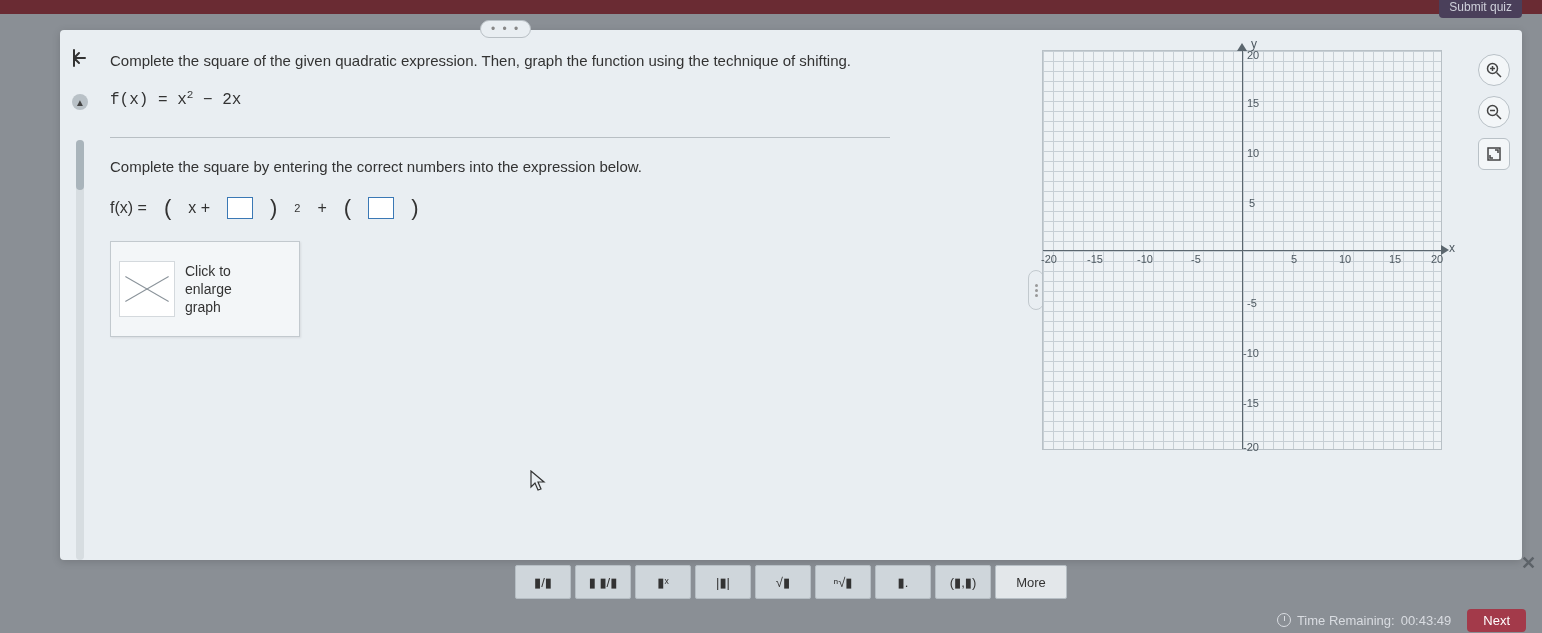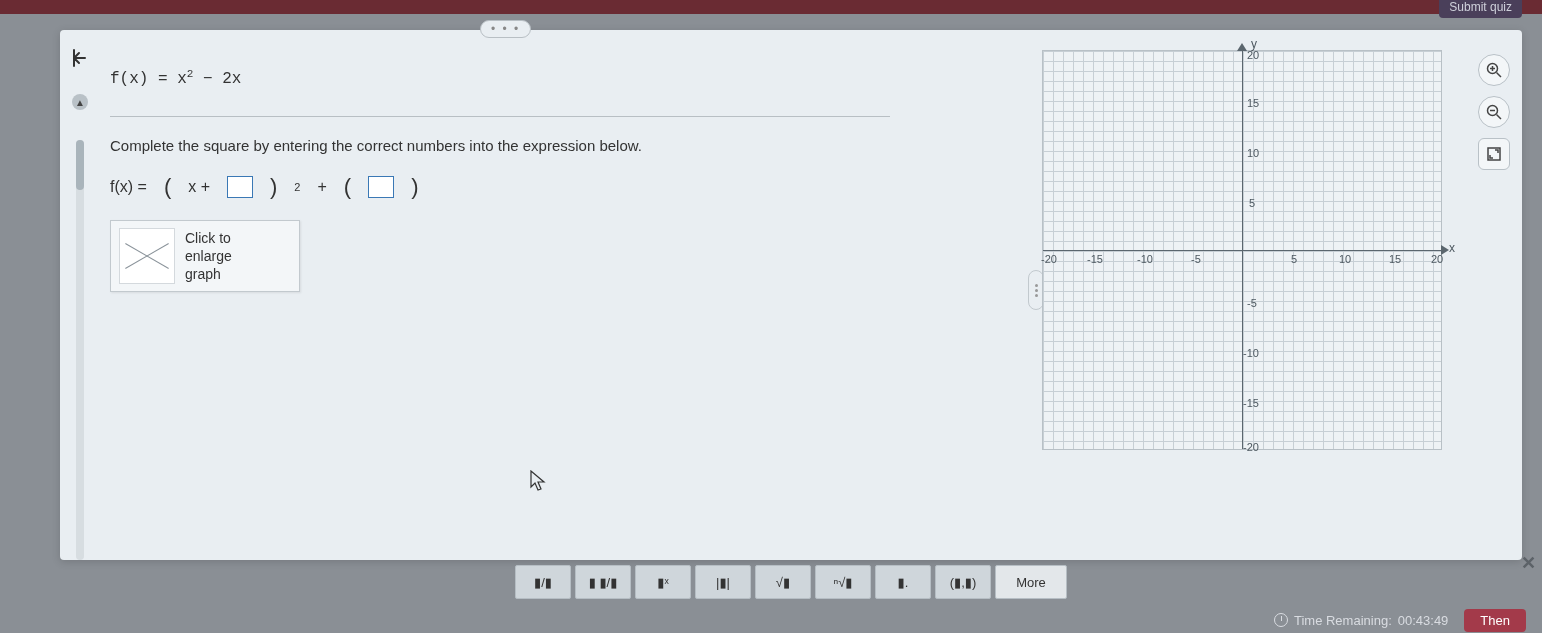--- a/index.html
+++ b/index.html
@@ -95,21 +95,21 @@
   width: 26px; height: 22px;
   border: 1.5px solid #3a78b5;
   background: #fff;
   display: inline-block;
   vertical-align: middle;
 }
 .paren { font-size: 22px; }
 .instr3 { margin-top: 22px; }
 .graph-btn {
   margin-top: 20px;
-  width: 190px; height: 72px;
+  width: 190px; height: 96px;
   border: 1px solid #c2c9ce;
   background: #f3f6f8;
   display: flex; align-items: center;
   padding: 8px;
   cursor: pointer;
   box-shadow: 1px 1px 2px rgba(0,0,0,.08);
 }
 .graph-thumb {
   width: 56px; height: 56px;
   background: #fff;
@@ -265,20 +265,21 @@
           <path d="M4 2 v16 M4 10 h11 M9 5 l-5 5 l5 5" stroke="#333" stroke-width="2" fill="none" stroke-linecap="round" stroke-linejoin="round"></path>
         </svg>
     </div>
     <div class="scroll-up">▲</div>
     <div class="scroll-track">
       <div class="scroll-thumb"></div>
     </div>
   </div>
 
   <div class="question-area">
+    <div class="q-text">Complete the square of the given quadratic expression. Then, graph the function using the technique of shifting.</div>
     <div class="math-line">
       <span>f(x) = x</span><span class="sup">2</span><span> − 2x</span>
     </div>
 
     <hr class="divider">
     <div class="divider-knob">• • •</div>
 
     <div class="instr2">Complete the square by entering the correct numbers into the expression below.</div>
 
     <div class="expr-line">
@@ -383,14 +384,14 @@
 </div>
 
 <div class="close-x">✕</div>
 
 <div class="footer">
   <div class="time-remaining">
     <span class="clock-icon"></span>
     <span>Time Remaining:</span>
     <span>00:43:49</span>
   </div>
-  <div class="next-btn">Then</div>
+  <div class="next-btn">Next</div>
 </div>
 
 </body></html>

